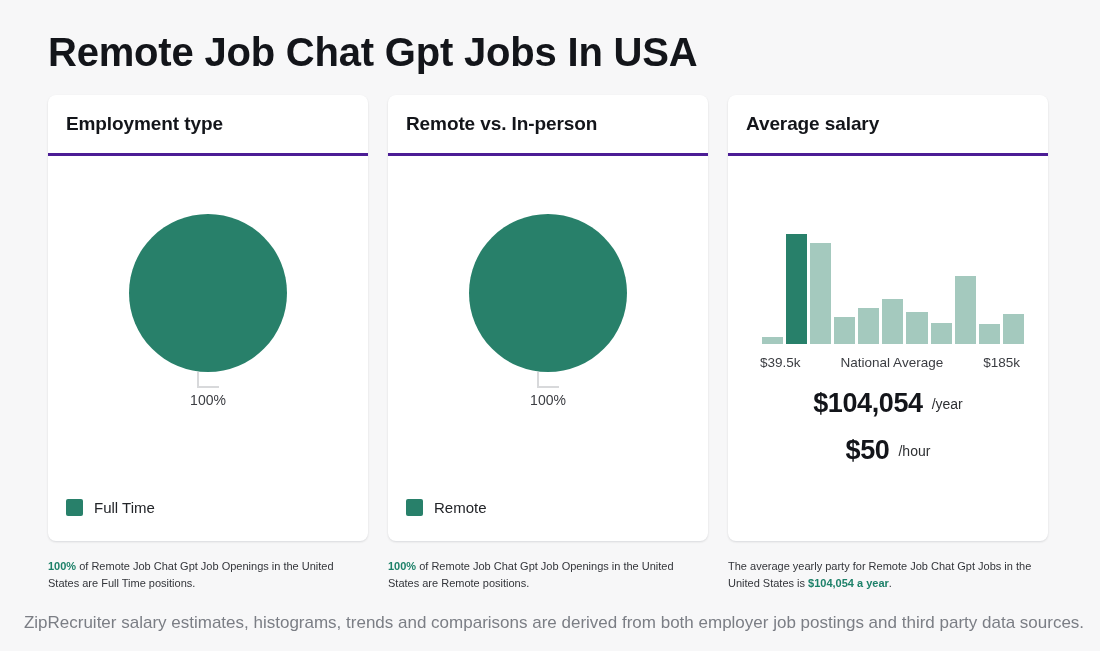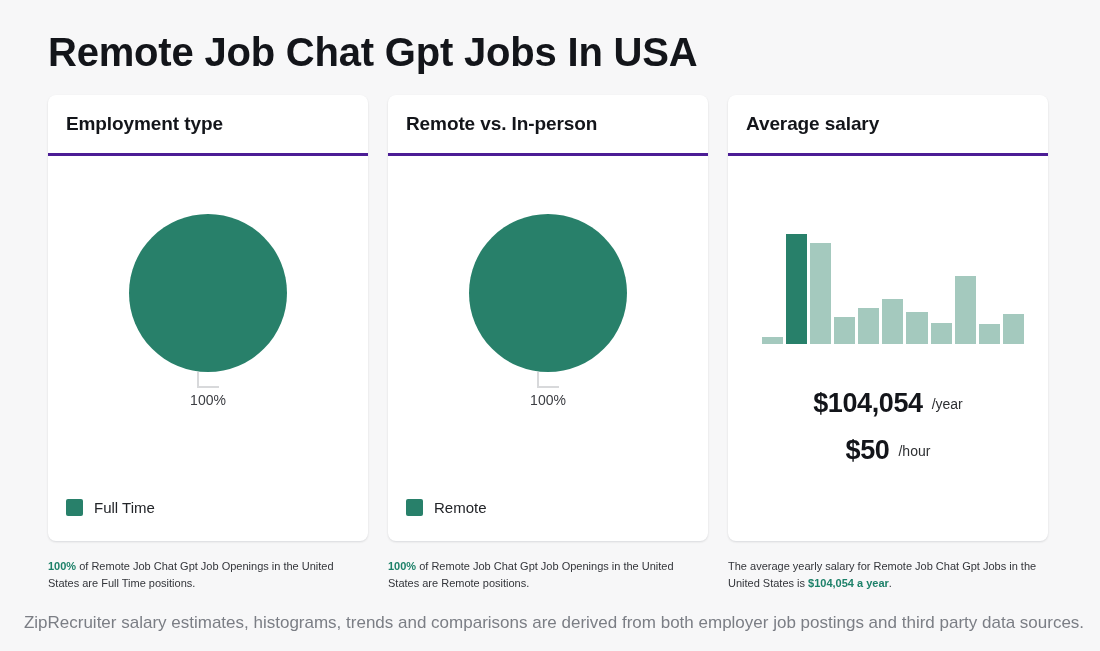--- a/index.html
+++ b/index.html
@@ -266,35 +266,40 @@
                 <div class="hist-bar" style="height: 25%; background: rgb(164, 201, 190);"></div>
                 <div class="hist-bar" style="height: 33%; background: rgb(164, 201, 190);"></div>
                 <div class="hist-bar" style="height: 41%; background: rgb(164, 201, 190);"></div>
                 <div class="hist-bar" style="height: 29%; background: rgb(164, 201, 190);"></div>
                 <div class="hist-bar" style="height: 19%; background: rgb(164, 201, 190);"></div>
                 <div class="hist-bar" style="height: 62%; background: rgb(164, 201, 190);"></div>
                 <div class="hist-bar" style="height: 18%; background: rgb(164, 201, 190);"></div>
                 <div class="hist-bar" style="height: 27%; background: rgb(164, 201, 190);"></div>
                 <div class="hist-bar" style="height: 0%; background: rgb(164, 201, 190); visibility: hidden;"></div>
               </div>
+            <div class="hist-labels">
+              <span>$39.5k</span>
+              <span>National Average</span>
+              <span>$185k</span>
+            </div>
             <div class="salary-block">
               <div class="salary-row">
                 <span class="salary-main">$104,054</span>
                 <span class="salary-unit">/year</span>
               </div>
               <div class="salary-row">
                 <span class="salary-main">$50</span>
                 <span class="salary-unit">/hour</span>
               </div>
             </div>
           </div>
         </div>
       </div>
       <div class="note">
-        <span>The average yearly salary for Remote Job Chat Gpt Jobs in the United States is </span><span class="hl">$104,054 a year</span><span>.</span>
+        <span>The average yearly party for Remote Job Chat Gpt Jobs in the United States is </span><span class="hl">$104,054 a year</span><span>.</span>
       </div>
     </div>
 
   </div>
 
   <div class="footer-note">ZipRecruiter salary estimates, histograms, trends and comparisons are derived from both employer job postings and third party data sources.</div>
 
 </div>
 
 </body></html>

